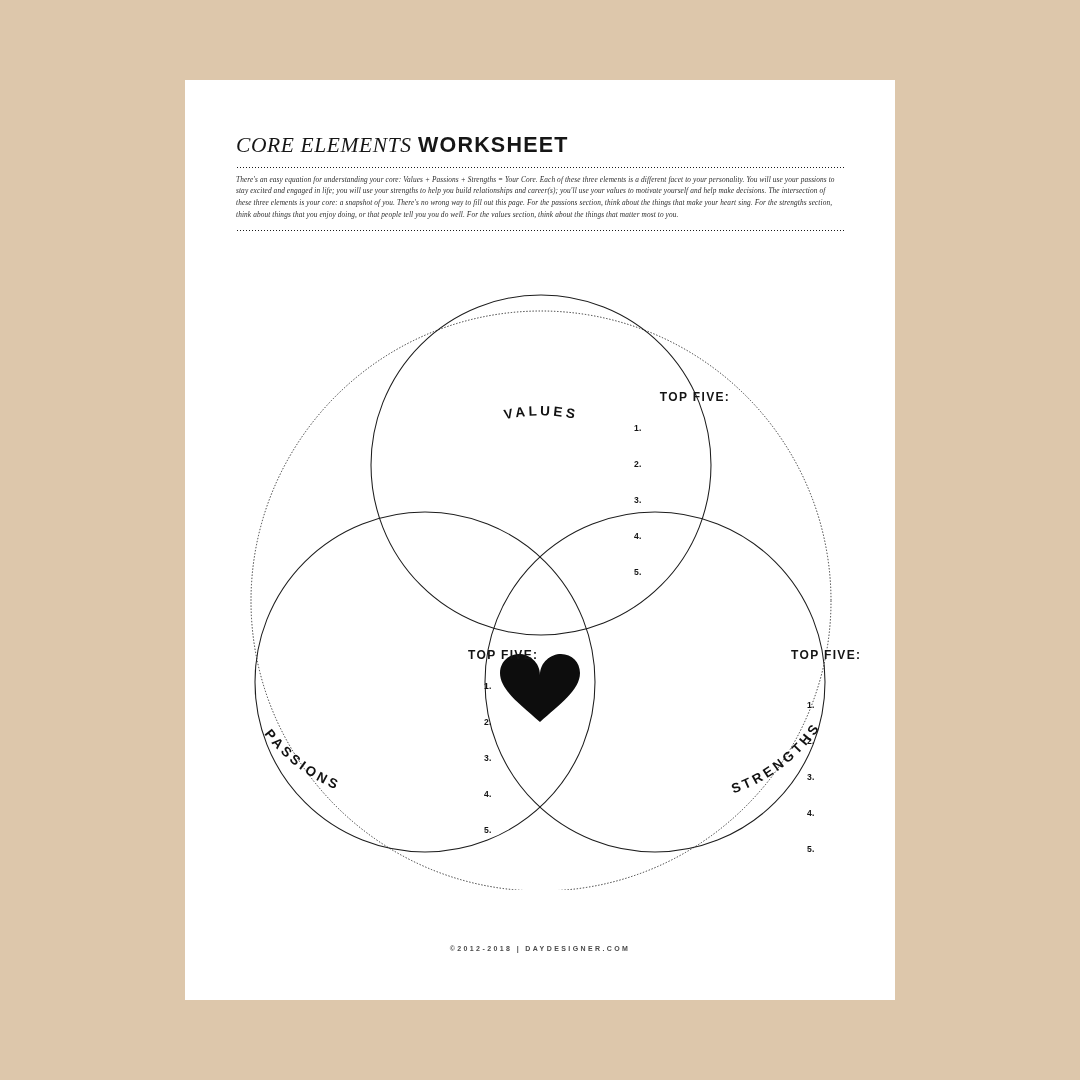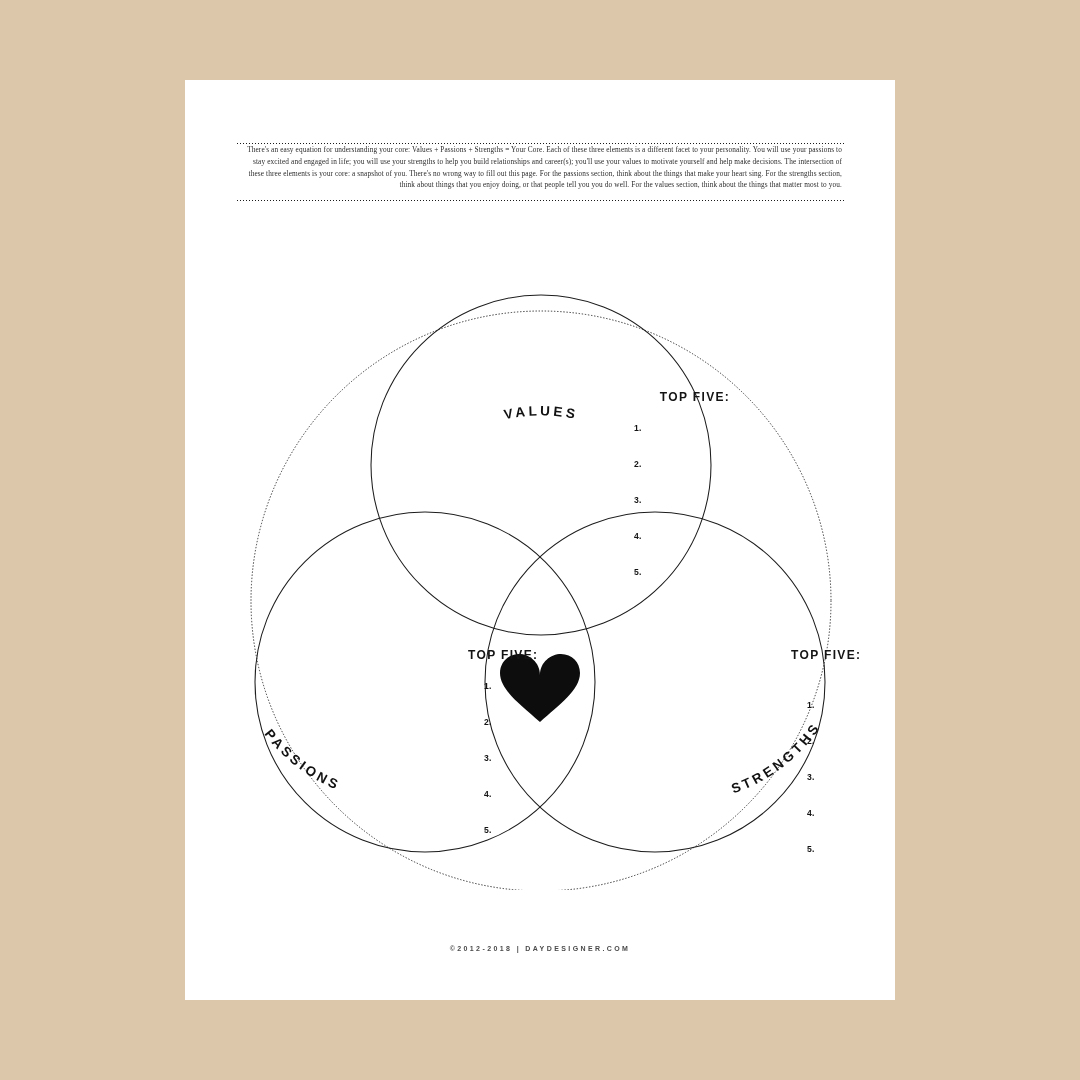--- a/index.html
+++ b/index.html
@@ -53,27 +53,28 @@
   .dotted-rule {
     width: 100%;
     height: 1px;
     margin-top: 9px;
     background-image: radial-gradient(circle, #1a1a1a 0.5px, transparent 0.7px);
     background-size: 3px 1px;
     background-repeat: repeat-x;
   }
 
   #intro {
-    margin-top: 0;
+    margin-top: 6px;
     margin-bottom: 6px;
     font-family: "Liberation Serif", serif;
+    font-style: italic;
     font-size: 7.3px;
     line-height: 1.62;
     color: #2b2b2b;
-    text-align: right;
+    text-align: left;
     letter-spacing: 0.12px;
     width: 606px;
   }
 
   
   #venn {
     position: absolute;
     left: 0;
     top: 170px;
     width: 710px;
@@ -158,20 +159,24 @@
     color: #4a4a4a;
     white-space: nowrap;
   }
 </style>
 </head>
 <body>
 
 <div id="sheet">
 
   <div id="header-block">
+    <div id="title">
+      <span class="title-core">CORE ELEMENTS</span>
+      <span class="title-worksheet">WORKSHEET</span>
+    </div>
     <div class="dotted-rule"></div>
     <p id="intro">There's an easy equation for understanding your core: Values + Passions + Strengths = Your Core. Each of these three elements is a different facet to your personality. You will use your passions to stay excited and engaged in life; you will use your strengths to help you build relationships and career(s); you'll use your values to motivate yourself and help make decisions. The intersection of these three elements is your core: a snapshot of you. There's no wrong way to fill out this page. For the passions section, think about the things that make your heart sing. For the strengths section, think about things that you enjoy doing, or that people tell you you do well. For the values section, think about the things that matter most to you.</p>
     <div class="dotted-rule"></div>
   </div>
 
   <div id="venn">
     <svg width="710" height="640" viewBox="0 0 710 640">
       <defs>
         <path id="arc-values" d="M 236,215 A 170,170 0 0 1 476,215"></path>
         <path id="arc-passions" d="M 53,432 A 170,170 0 0 0 210,552"></path>

